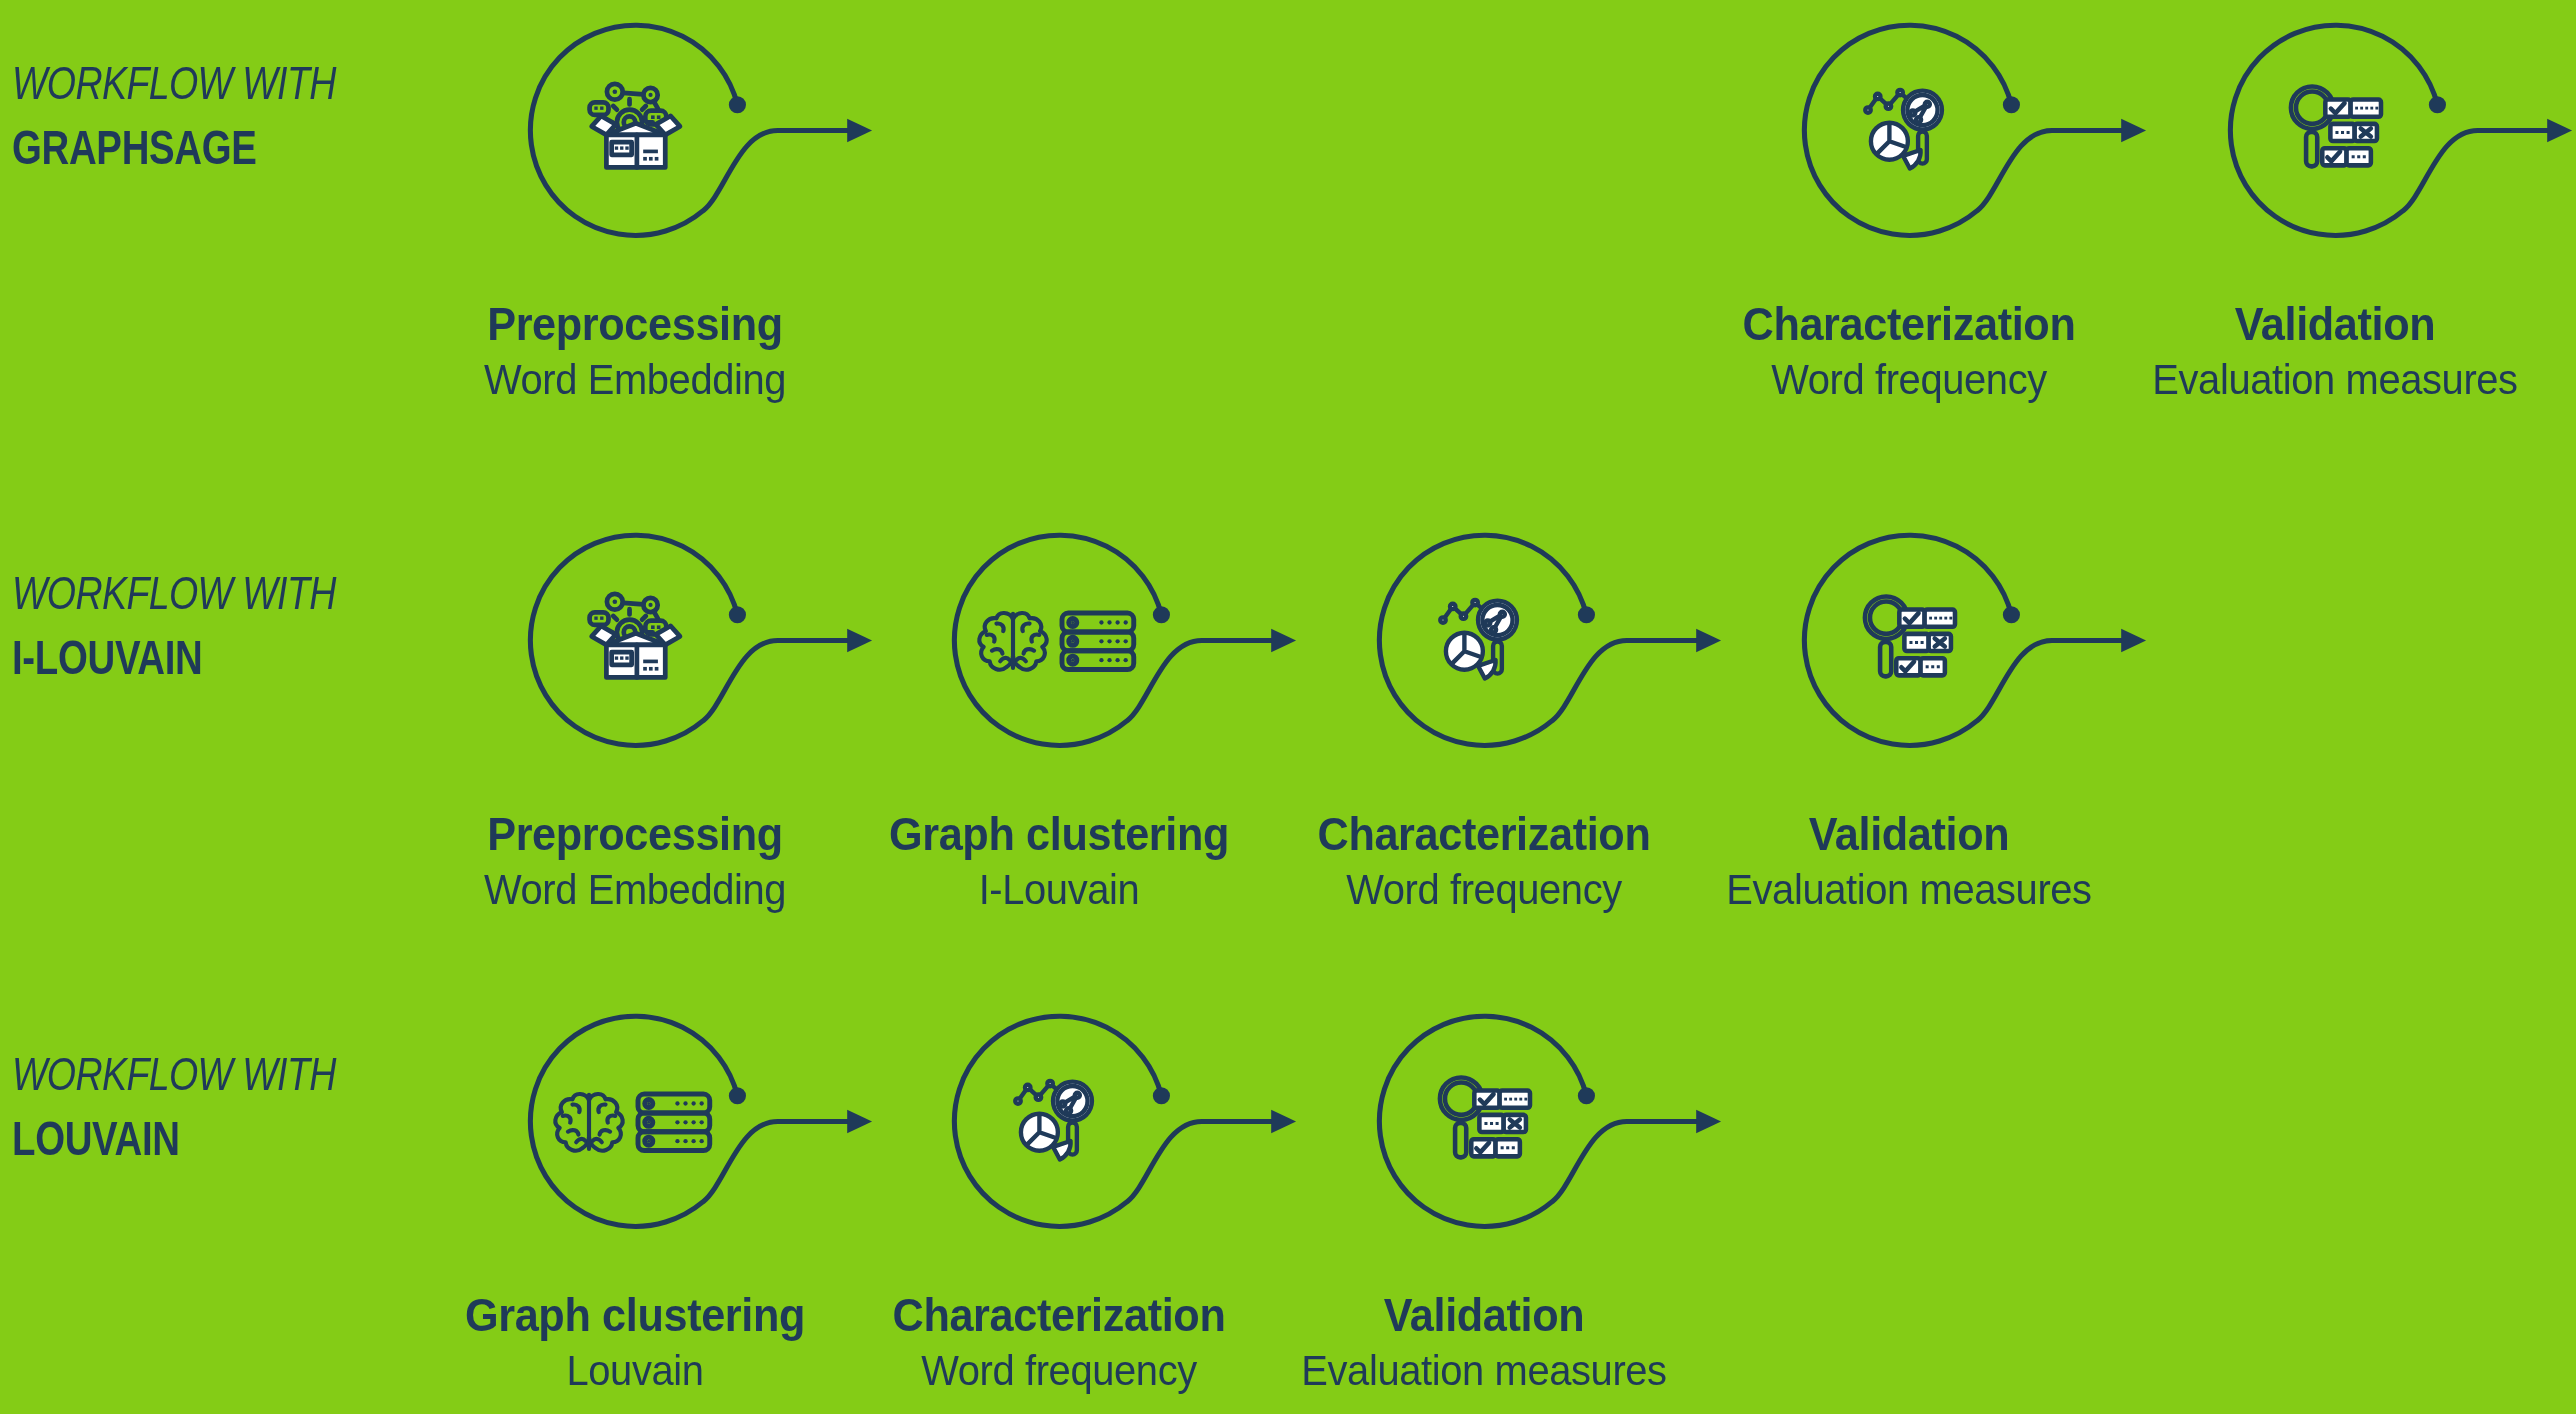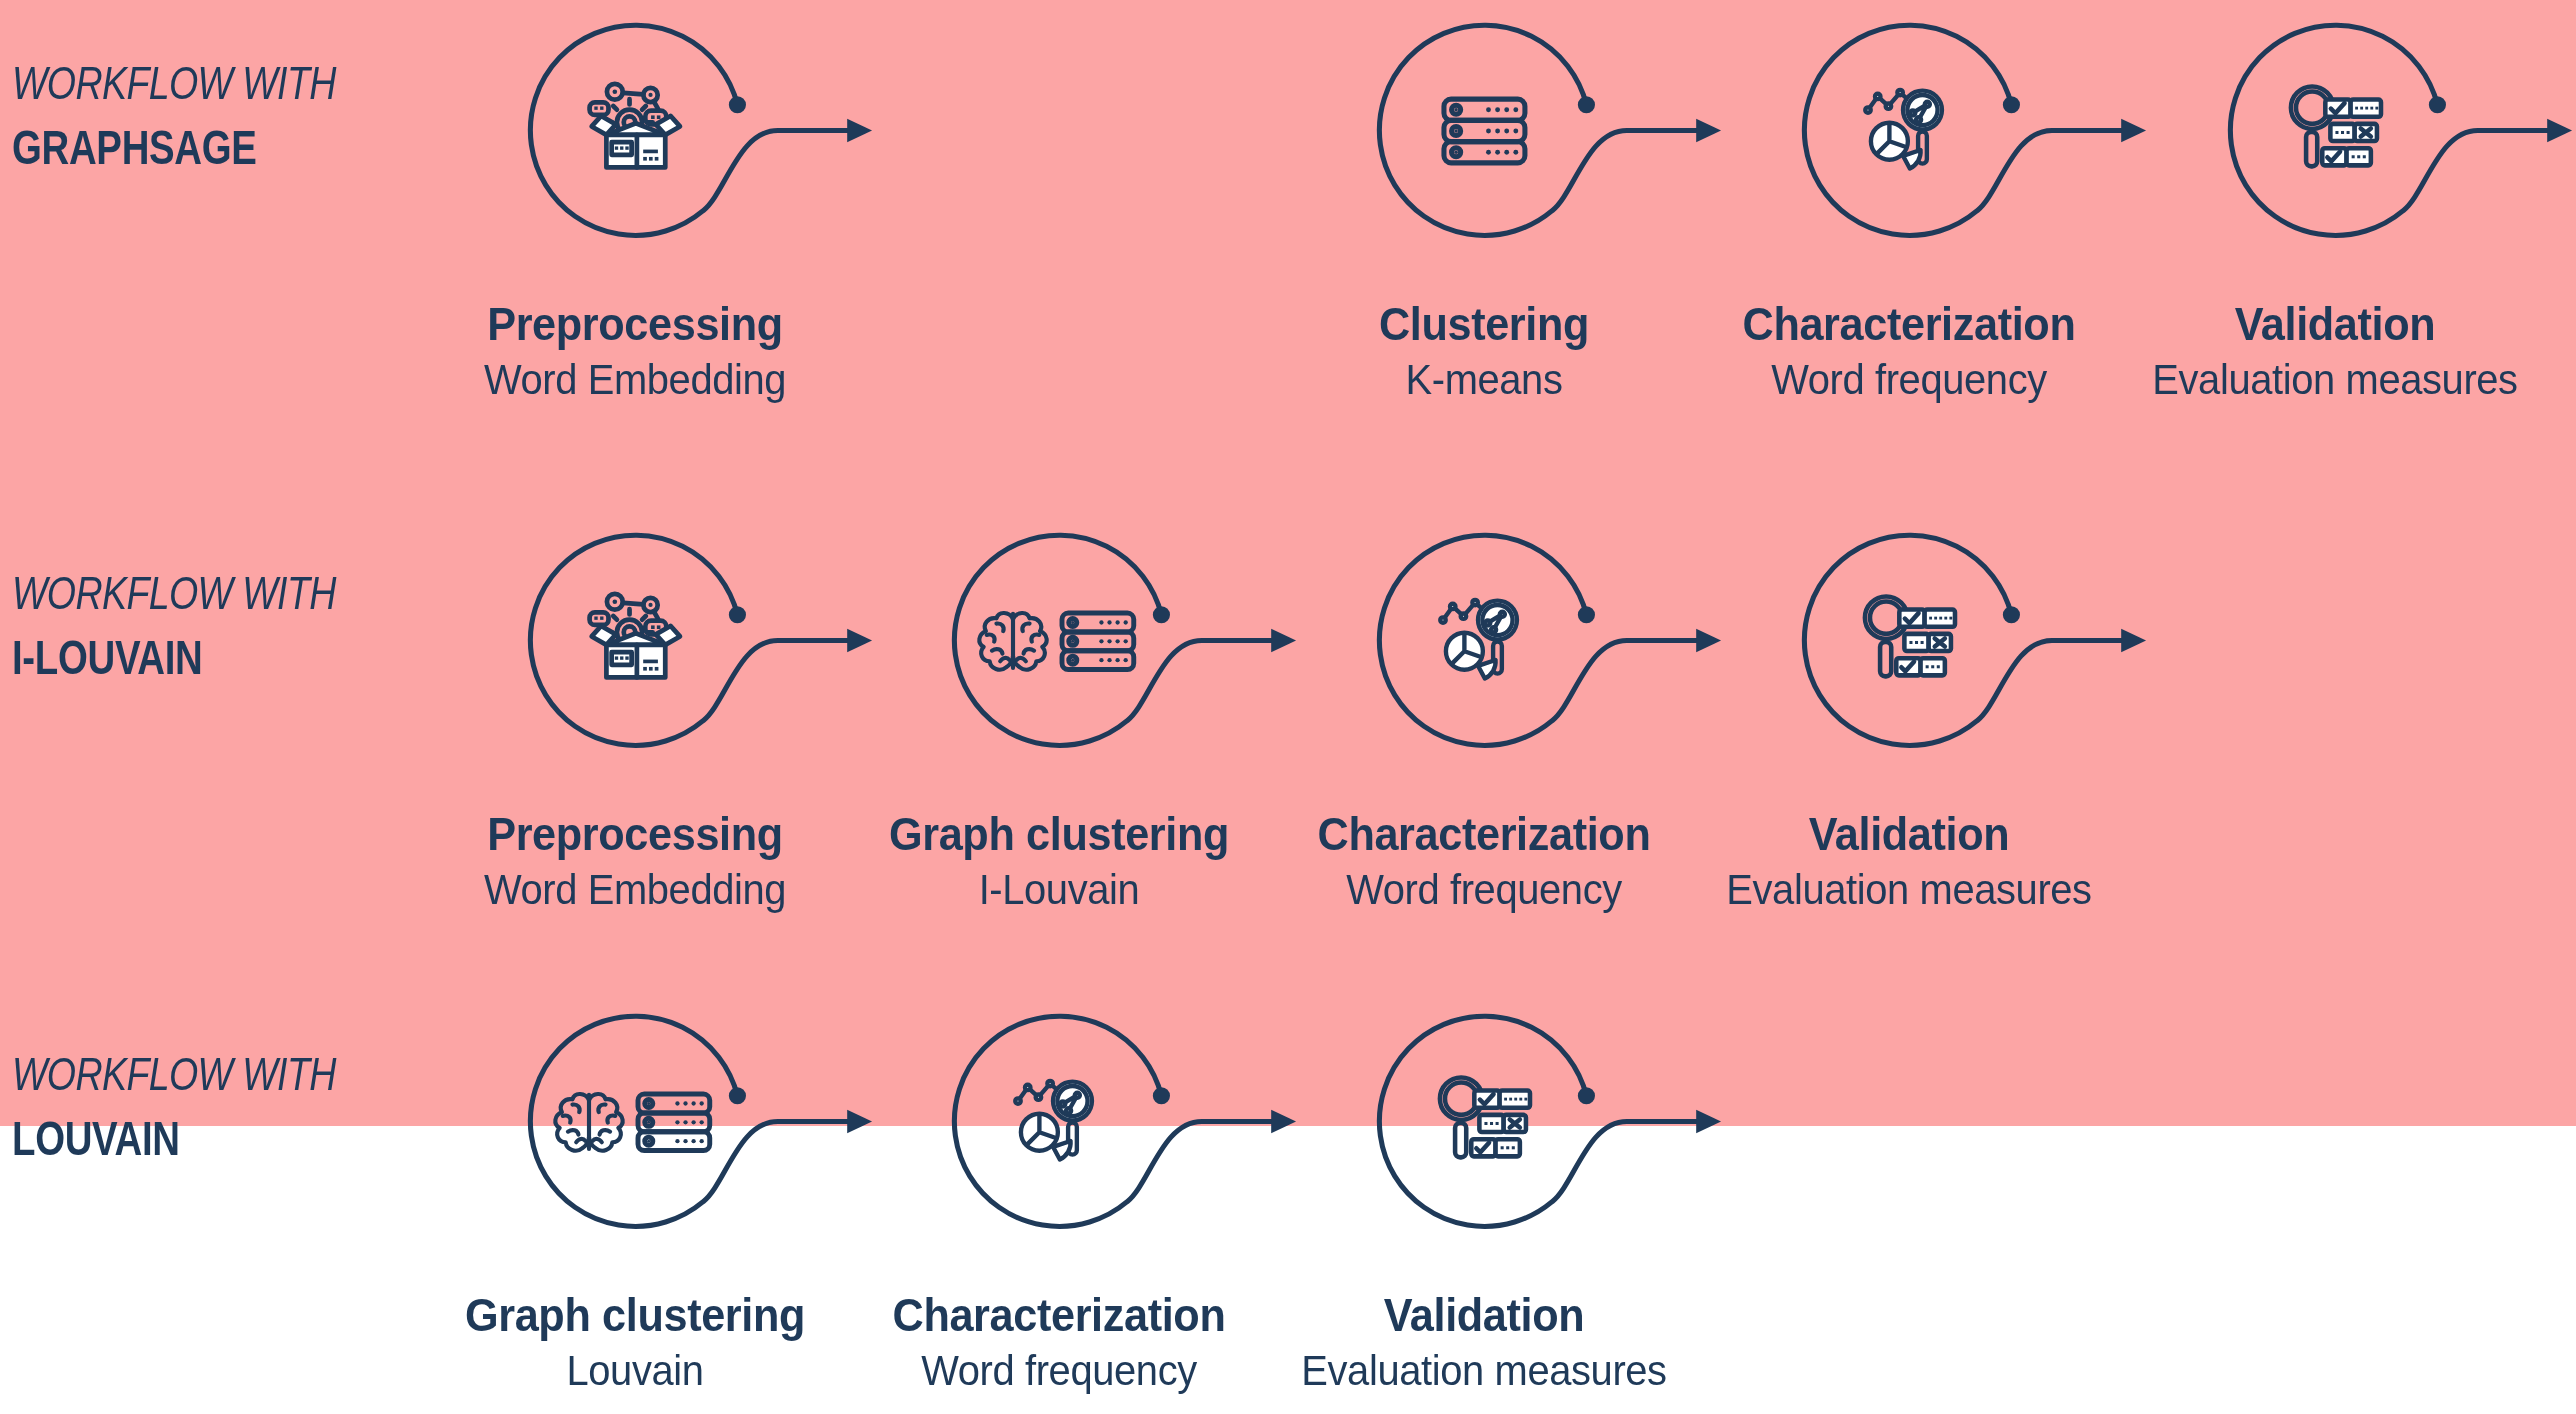--- a/index.html
+++ b/index.html
@@ -1,17 +1,17 @@
 <!DOCTYPE html>
 <html style="font-size:12.4px"><head>
 <meta charset="utf-8">
 <style>
   html,body{margin:0;padding:0;background:#ffffff;}
   body{width:2576px;height:1414px;overflow:hidden;font-family:"Liberation Sans",sans-serif;}
-  .canvas{position:relative;width:2576px;height:1126px;background:#fca5a5;color:#1f3a59;}
+  .canvas{position:relative;width:2576px;height:1414px;background:#84cc16;color:#1f3a59;}
   .defs-svg{position:absolute;width:0;height:0;overflow:hidden;}
   .row{position:absolute;left:0;width:2576px;height:482px;}
   .row0{top:1.6px;} .row1{top:512px;} .row2{top:993px;}
   .wf-title{position:absolute;left:11.7px;top:0;width:490px;height:257px;}
   .t1{position:absolute;left:0;top:53px;font-size:47px;font-style:italic;font-weight:500;
       color:#1f3a59;white-space:nowrap;letter-spacing:-0.8px;transform:scaleX(0.80);transform-origin:0 0;}
   .t2{position:absolute;left:0;top:118px;font-size:48px;font-weight:bold;color:#1f3a59;
       white-space:nowrap;letter-spacing:-0.4px;transform:scaleX(0.80);transform-origin:0 0;}
   .cell{position:absolute;top:0;width:397px;height:451px;}
   .c0{left:507px;text-align:center;} .c1{left:931px;} .c2{left:1356px;} .c3{left:1781px;} .c4{left:2207px;}
@@ -177,30 +177,20 @@
       <path class="loop" d="M296 132 A135 135 0 1 0 252 268 C281 245 297 165 348 165 L440 165"></path>
       <circle class="adot" cx="296" cy="132" r="11"></circle>
       <polygon class="ahead" points="437,150 469,165 437,180"></polygon>
       <use class="icon" x="98" y="95" width="135" height="135" stroke-width="4.5" href="#sym-box-gear" xlink:href="#sym-box-gear"></use>
     </svg>
     <div class="step-title">Preprocessing</div>
     <div class="step-sub">Word Embedding</div>
   </div>
 
 
-  <div class="cell c2">
-    <svg class="step-svg" viewBox="0 0 510 330">
-      <path class="loop" d="M296 132 A135 135 0 1 0 252 268 C281 245 297 165 348 165 L440 165"></path>
-      <circle class="adot" cx="296" cy="132" r="11"></circle>
-      <polygon class="ahead" points="437,150 469,165 437,180"></polygon>
-      <use class="icon" x="100" y="100" width="130" height="130" stroke-width="5" href="#sym-servers" xlink:href="#sym-servers"></use>
-    </svg>
-    <div class="step-title">Clustering</div>
-    <div class="step-sub">K-means</div>
-  </div>
 
   <div class="cell c3">
     <svg class="step-svg" viewBox="0 0 510 330">
       <path class="loop" d="M296 132 A135 135 0 1 0 252 268 C281 245 297 165 348 165 L440 165"></path>
       <circle class="adot" cx="296" cy="132" r="11"></circle>
       <polygon class="ahead" points="437,150 469,165 437,180"></polygon>
       <use class="icon" x="103" y="100" width="125" height="125" stroke-width="4.5" href="#sym-pie-magnifier" xlink:href="#sym-pie-magnifier"></use>
     </svg>
     <div class="step-title">Characterization</div>
     <div class="step-sub">Word frequency</div>

